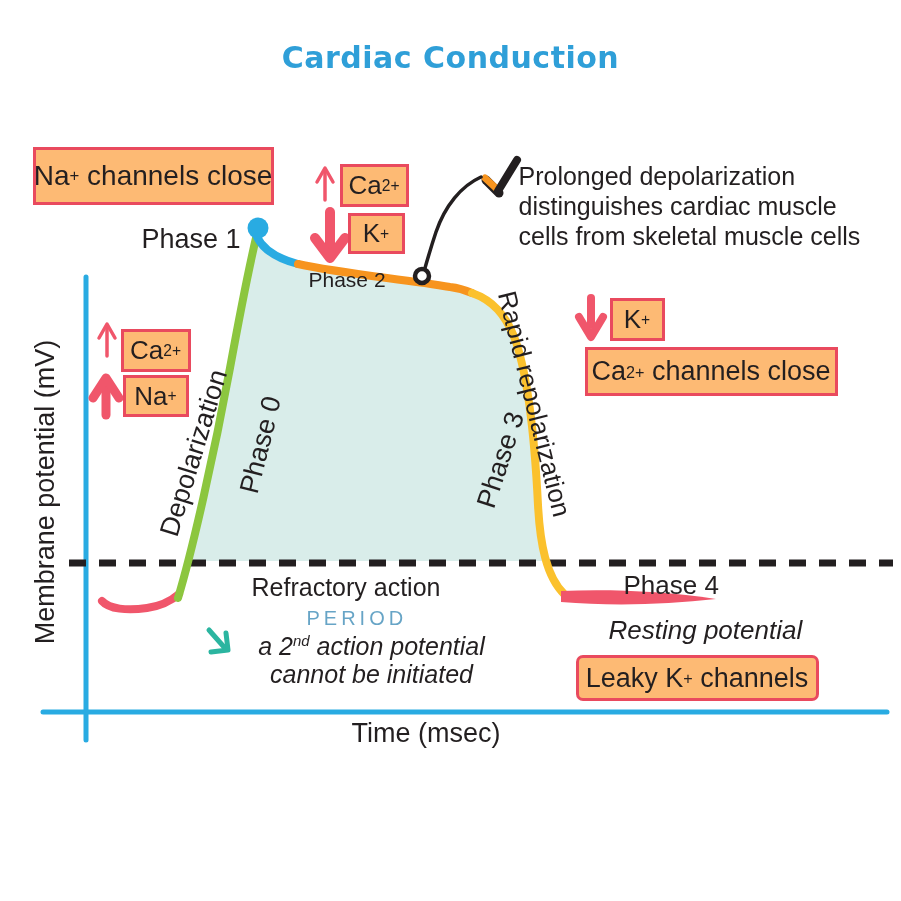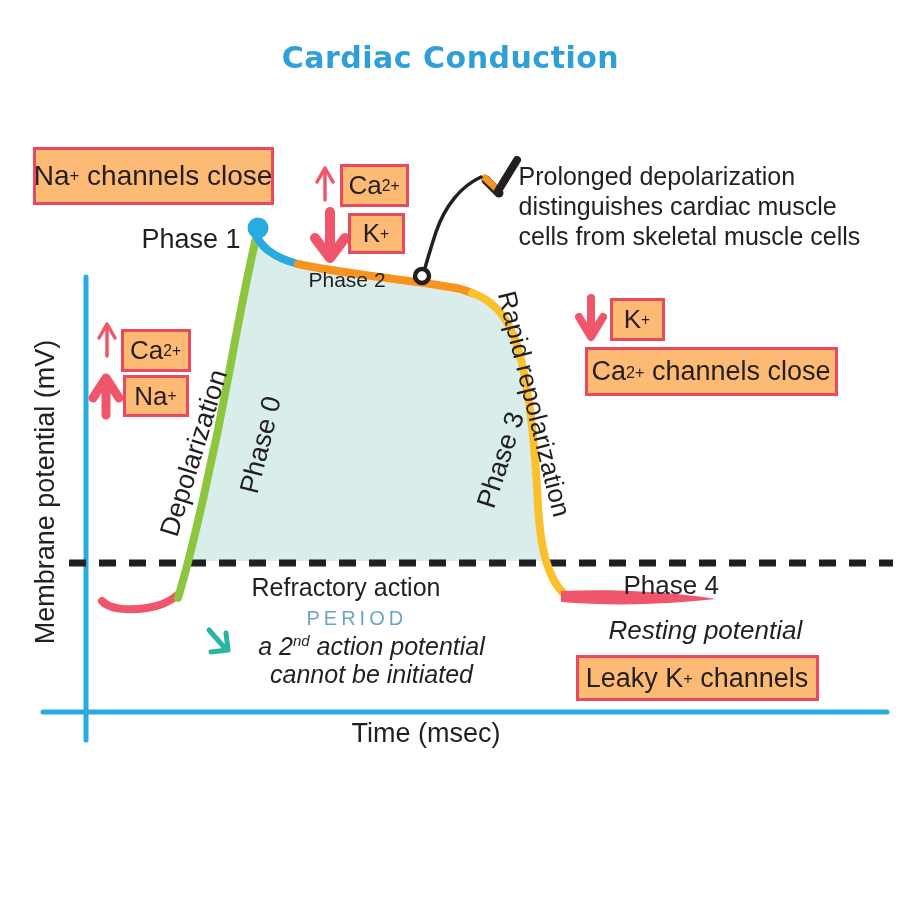--- a/index.html
+++ b/index.html
@@ -46,21 +46,21 @@
   #lbl-ylabel{left:36px;top:492px;font-size:27px;transform:translate(-50%,-50%) rotate(-90deg);}
   #lbl-xlabel{left:343px;top:718px;font-size:27px;}
   
   #box-na-close{left:24px;top:147px;width:241px;height:58px;font-size:28px;}
   #box-ca-top{left:331px;top:164px;width:69px;height:43px;}
   #box-k-top{left:339px;top:213px;width:57px;height:41px;}
   #box-ca-left{left:112px;top:329px;width:70px;height:43px;}
   #box-na-left{left:114px;top:375px;width:66px;height:42px;}
   #box-k-right{left:601px;top:298px;width:55px;height:43px;}
   #box-ca-close{left:576px;top:347px;width:253px;height:49px;font-size:27px;}
-  #box-leaky{left:567px;top:655px;width:243px;height:46px;font-size:27px;}
+  #box-leaky{left:567px;top:655px;width:243px;height:46px;font-size:27px;border-radius:7px;}
 </style>
 </head>
 <body>
 
 <div class="stage">
 
   <svg class="layer" width="901" height="901" viewBox="0 0 901 901">
 
     <path class="axis" d="M 77 277 L 77 740"></path>
     <path class="axis" d="M 34 712 L 878 712"></path>

